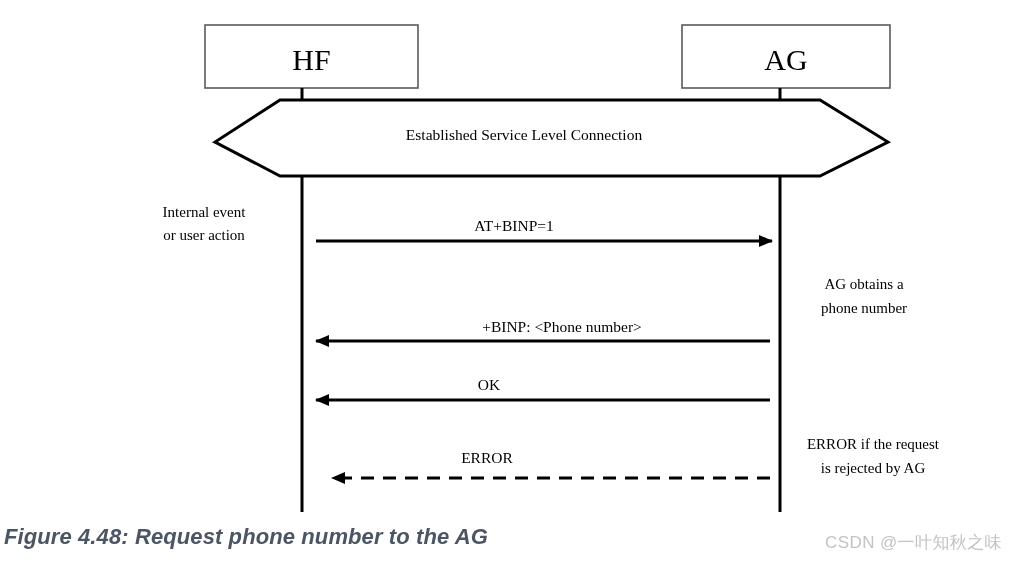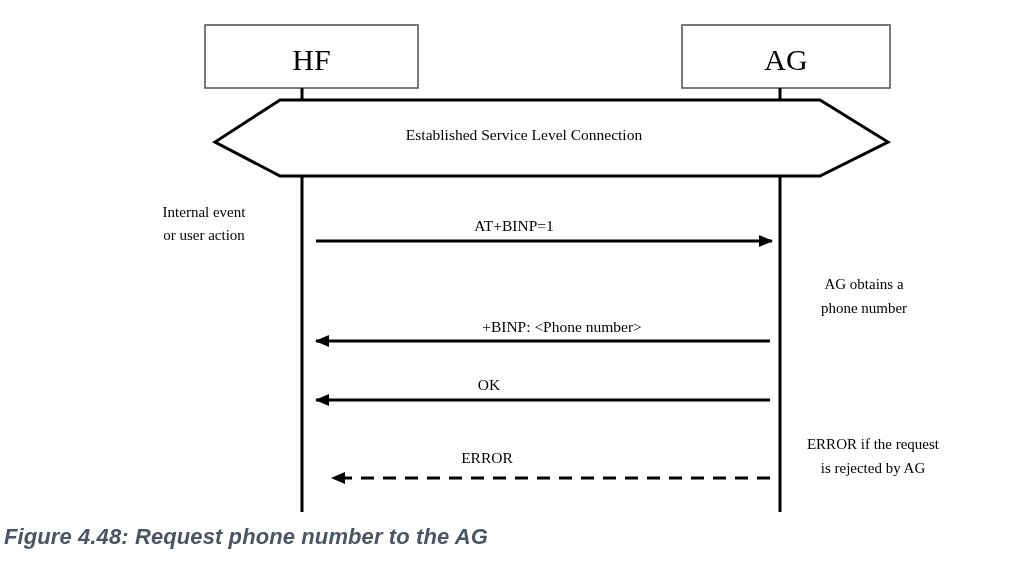--- a/index.html
+++ b/index.html
@@ -131,14 +131,15 @@
 
     <g>
       <text class="msg-label" x="487" y="463" text-anchor="middle">ERROR</text>
       <line x1="770" y1="478" x2="332" y2="478" stroke="#000000" stroke-width="3" stroke-dasharray="13 9" marker-end="url(#arrow-left)"></line>
     </g>
 
   </svg>
 
   <div class="caption">Figure 4.48: Request phone number to the AG</div>
 
+  <div class="watermark">CSDN @一叶知秋之味</div>
 
 </div>
 
 </body></html>

